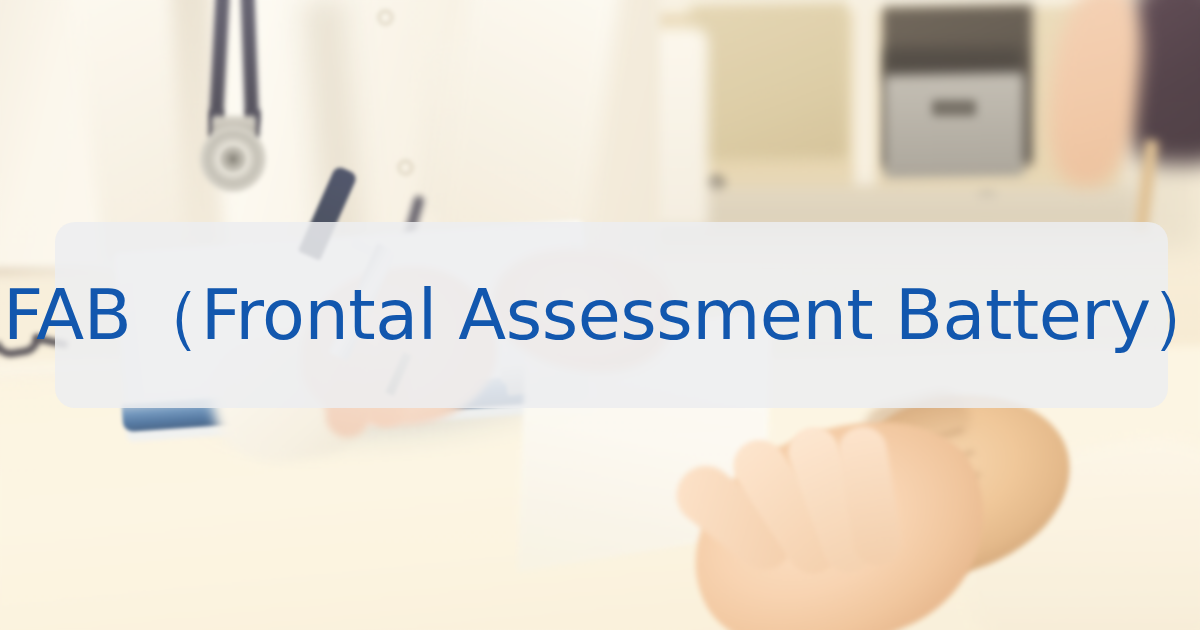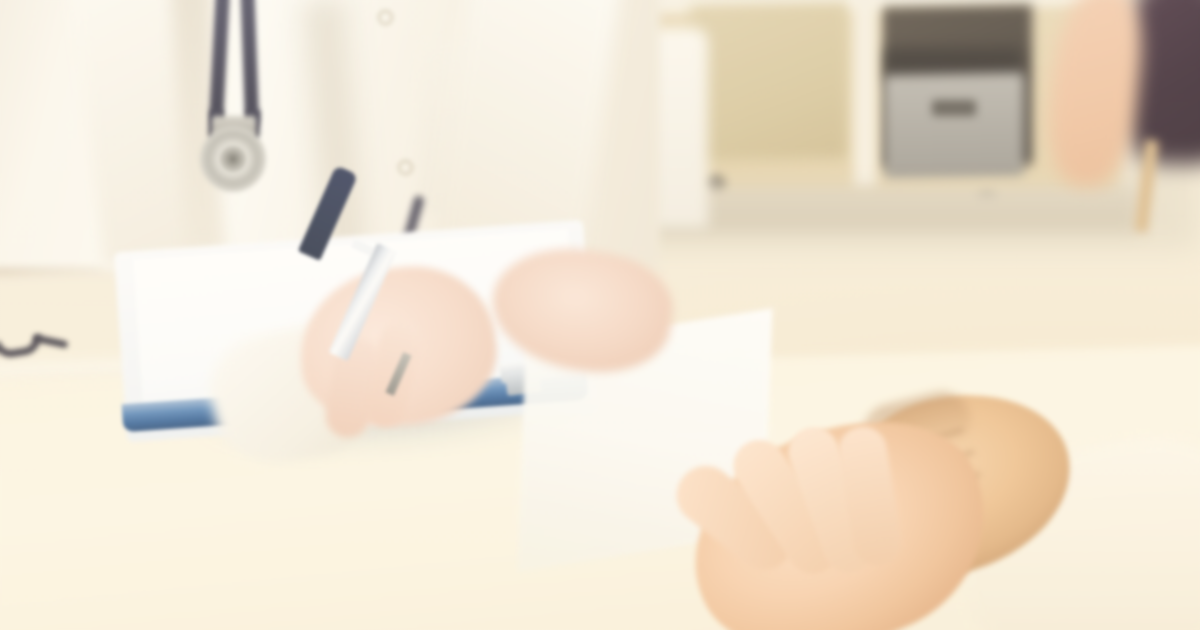--- a/index.html
+++ b/index.html
@@ -567,14 +567,17 @@
     <div class="hand-lower-palm"></div>
     <div class="f1"></div>
     <div class="f2"></div>
     <div class="f3"></div>
     <div class="f4"></div>
 
     <div class="photo-warm-tint"></div>
     <div class="photo-blur-pass"></div>
   </div>
 
+  <div id="title-overlay">
+    <div id="title-text">FAB（Frontal Assessment Battery）</div>
+  </div>
 
 </div>
 
 </body></html>

